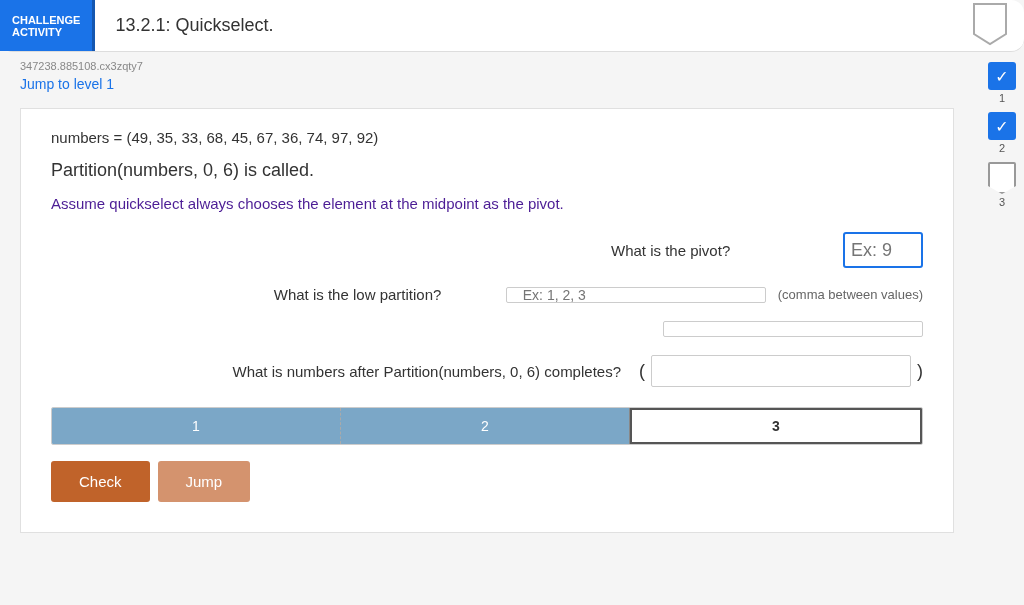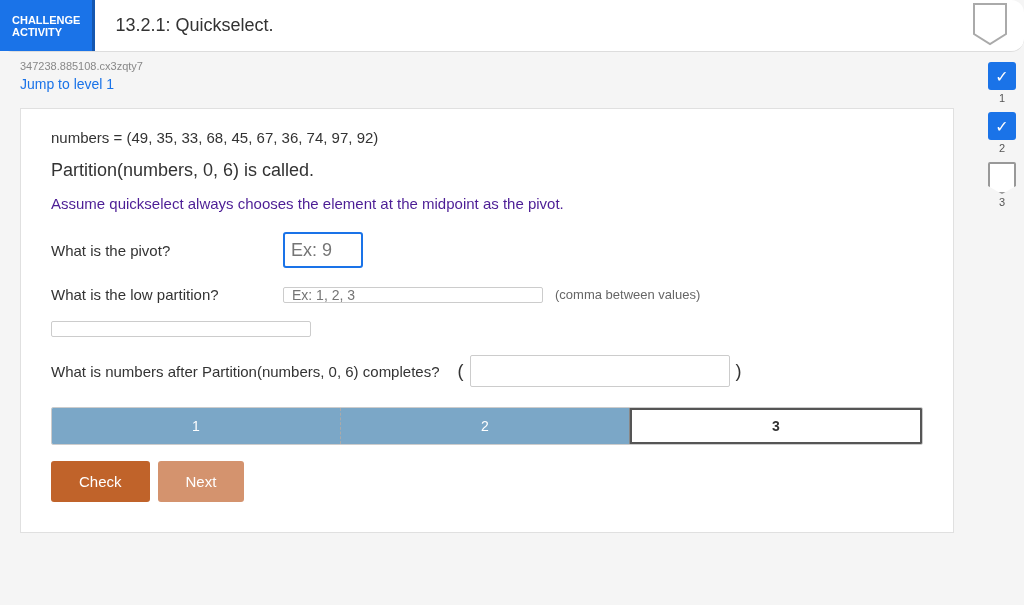--- a/index.html
+++ b/index.html
@@ -124,20 +124,21 @@
       font-size: 15px;
       margin-bottom: 20px;
       color: #4c1d95;
     }
 
     .question-row {
       display: flex;
       align-items: center;
       margin-bottom: 18px;
       gap: 12px;
+      justify-content: flex-end;
     }
 
     .question-label {
       font-size: 15px;
       min-width: 220px;
       color: #333;
     }
 
     input[type="number"] {
       width: 70px;
@@ -145,21 +146,21 @@
       border: 2px solid #1a73e8;
       border-radius: 3px;
       padding: 0 4px;
       font-size: 14px;
     }
 
     input[type="text"] {
       height: 16px;
       border: 1px solid #ccc;
       border-radius: 2px;
-      padding: 0 8px;
+      padding: 0 16px;
       font-size: 14px;
     }
 
     .hint-text {
       font-size: 13px;
       color: #666;
     }
 
     .long-input {
       width: 260px;
@@ -313,17 +314,17 @@
       <div class="progress-segment seg-2">
         <span>2</span>
       </div>
       <div class="progress-segment seg-3">
         <span style="color:#333; font-weight:bold;">3</span>
       </div>
     </div>
 
     <div class="buttons-row">
       <button class="btn-check">Check</button>
-      <button class="btn-next">Next</button>
+      <button class="btn-next">Jump</button>
     </div>
 
   </div>
 </div>
 
 </body></html>

